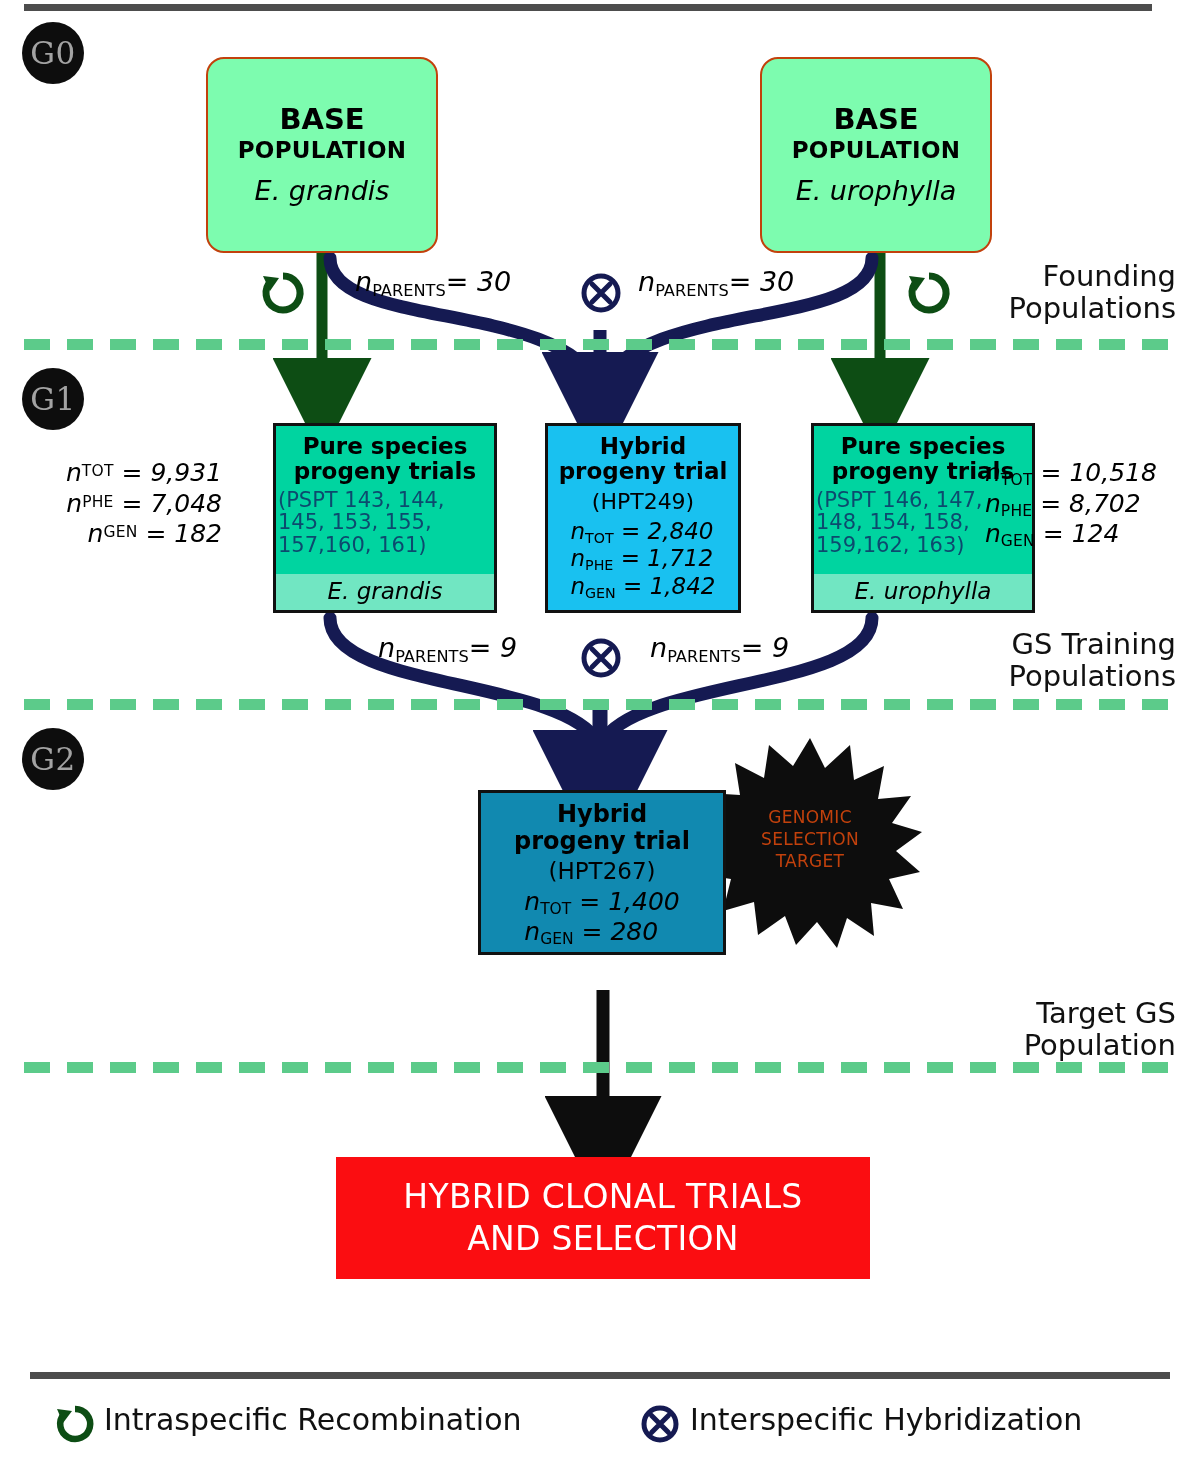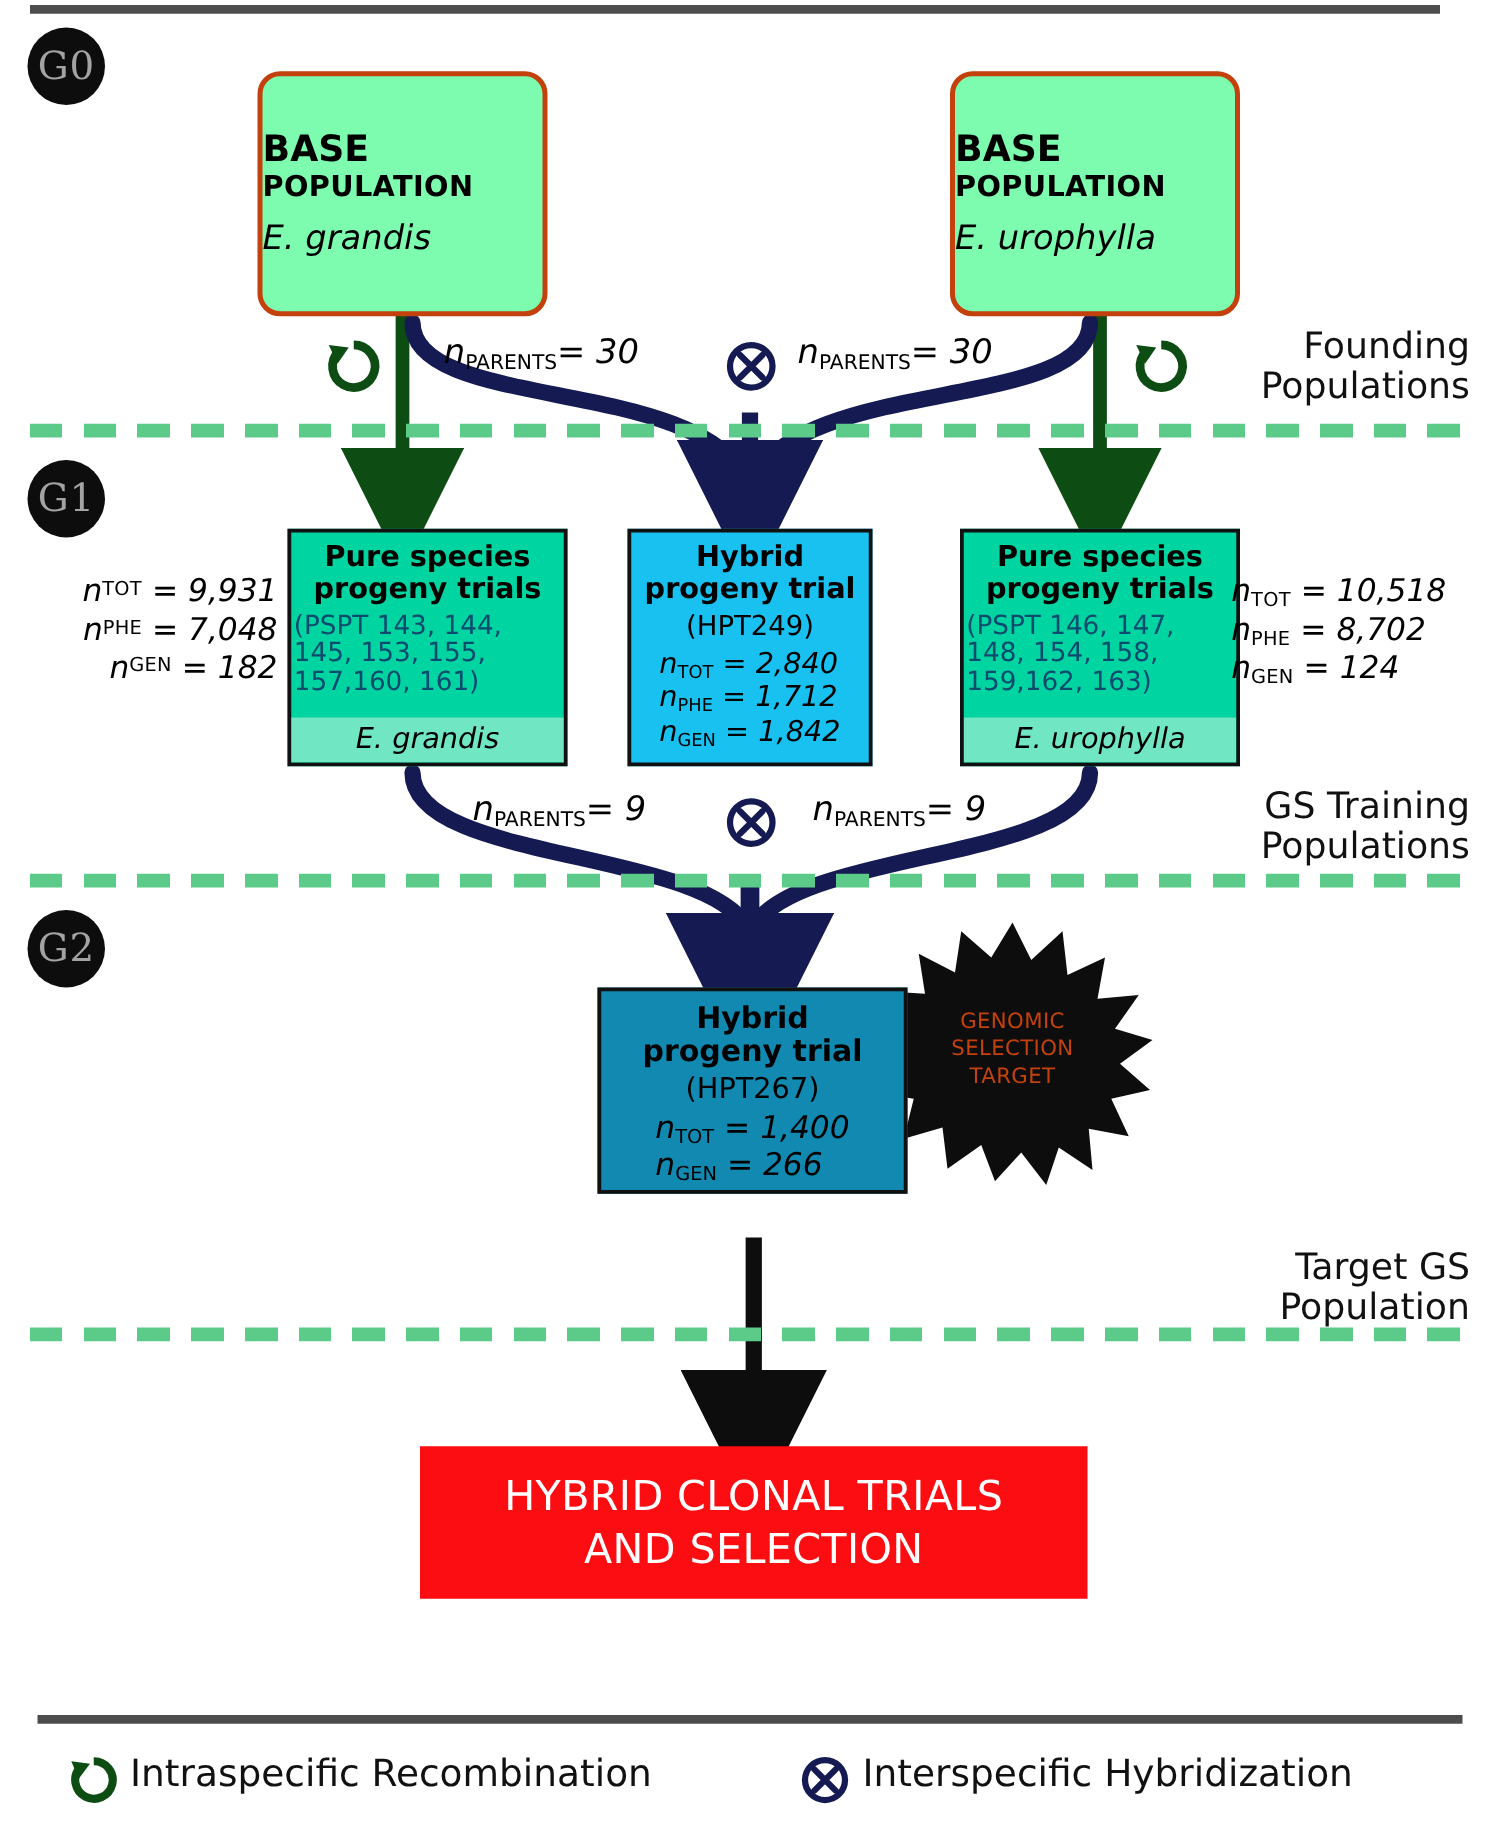--- a/index.html
+++ b/index.html
@@ -20,32 +20,32 @@
     position:absolute;width:62px;height:62px;border-radius:50%;
     background:#0d0d0d;color:#a3a3a3;
     font-family:"DejaVu Serif", serif;font-size:31px;
     display:flex;align-items:center;justify-content:center;
     letter-spacing:0.5px;
   }
 
   
   .base-box{
     position:absolute;width:232px;height:196px;
-    background:#7dfcaf;border:4px solid #c2410c;border-radius:18px;
-    display:flex;flex-direction:column;align-items:flex-start;justify-content:center;
+    background:#7dfcaf;border:2px solid #c2410c;border-radius:18px;
+    display:flex;flex-direction:column;align-items:center;justify-content:center;
     box-sizing:border-box;
   }
   .base-box .t1{font-weight:bold;font-size:29px;color:#000;line-height:1.1;}
   .base-box .t2{font-weight:bold;font-size:23px;color:#000;line-height:1.25;letter-spacing:0.3px;}
   .base-box .t3{font-style:italic;font-size:27px;color:#000;margin-top:10px;}
 
   
   .trial-box{
     position:absolute;border:3px solid #111111;box-sizing:border-box;
-    display:flex;flex-direction:column;overflow:hidden;
+    display:flex;flex-direction:column;overflow:hidden;margin-left:43px;
   }
   .pure-box{width:224px;height:190px;background:#00d4a0;}
   .pure-box .head{
     font-weight:bold;font-size:23px;color:#000;line-height:1.1;text-align:center;
     padding-top:8px;
   }
   .pure-box .codes{
     font-size:21px;color:#0c4a6e;line-height:1.08;text-align:left;padding:4px 2px 0 2px;
   }
   .pure-box .species-band{
@@ -301,21 +301,21 @@
     <div class="head">
       <div>Hybrid</div>
       <div>progeny trial</div>
     </div>
     <div class="code">(HPT267)</div>
     <div class="stats">
       <div class="nstat-box" style="font-size:25px">
         <span>n</span><sub>TOT</sub>&nbsp;<span>= 1,400</span>
       </div>
       <div class="nstat-box" style="font-size:25px">
-        <span>n</span><sub>GEN</sub>&nbsp;<span>= 266</span>
+        <span>n</span><sub>GEN</sub>&nbsp;<span>= 280</span>
       </div>
     </div>
   </div>
 
   <div class="starburst" style="left:710px;top:740px">
     <div class="txt">
       <div>GENOMIC</div>
       <div>SELECTION</div>
       <div>TARGET</div>
     </div>

